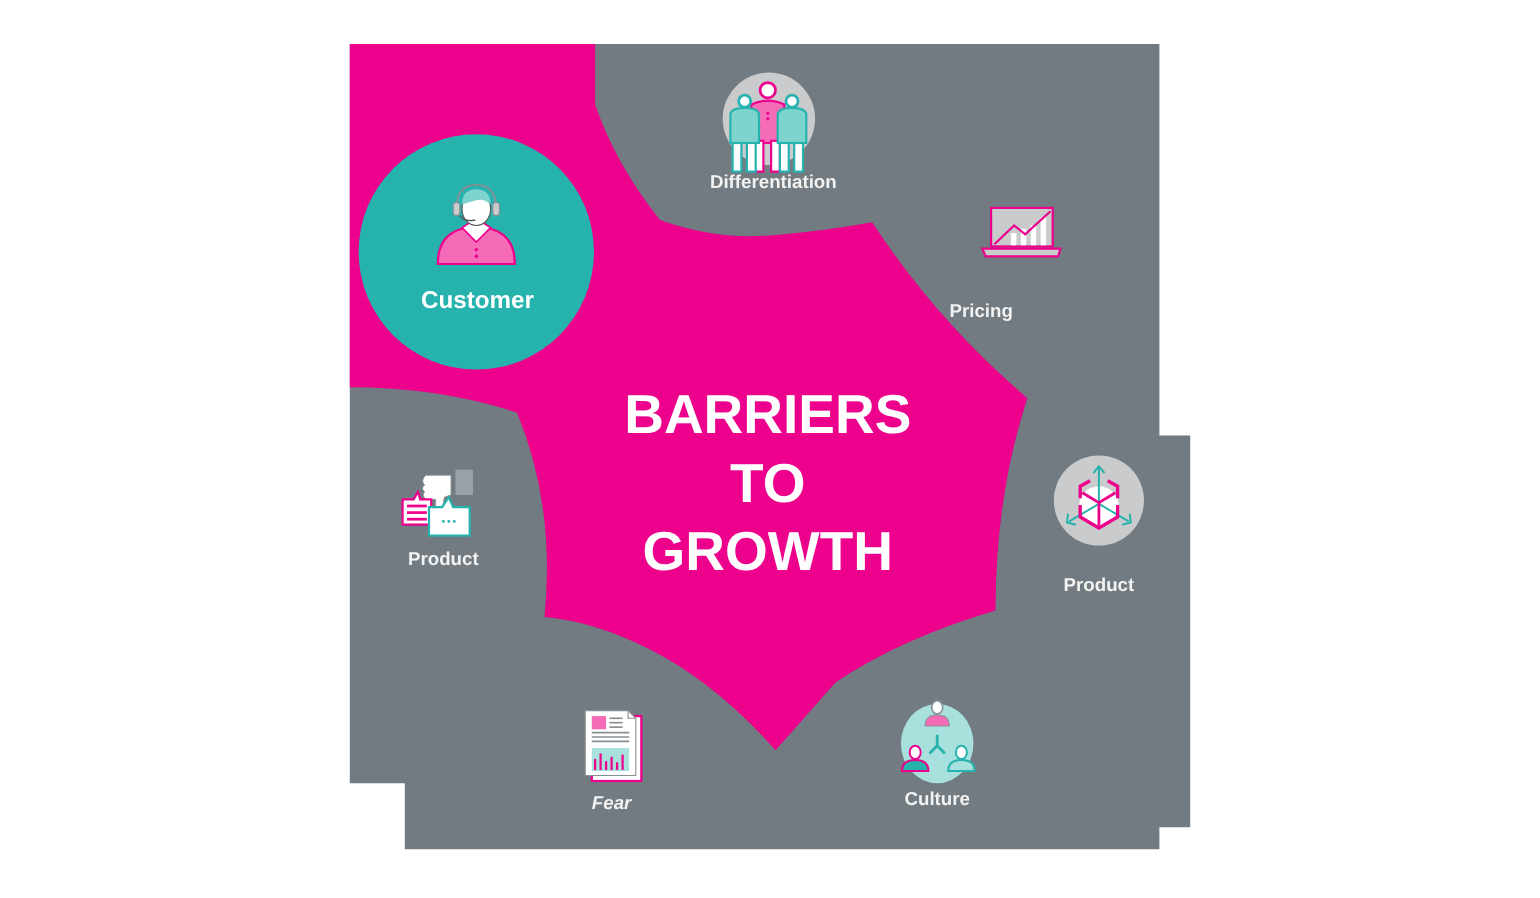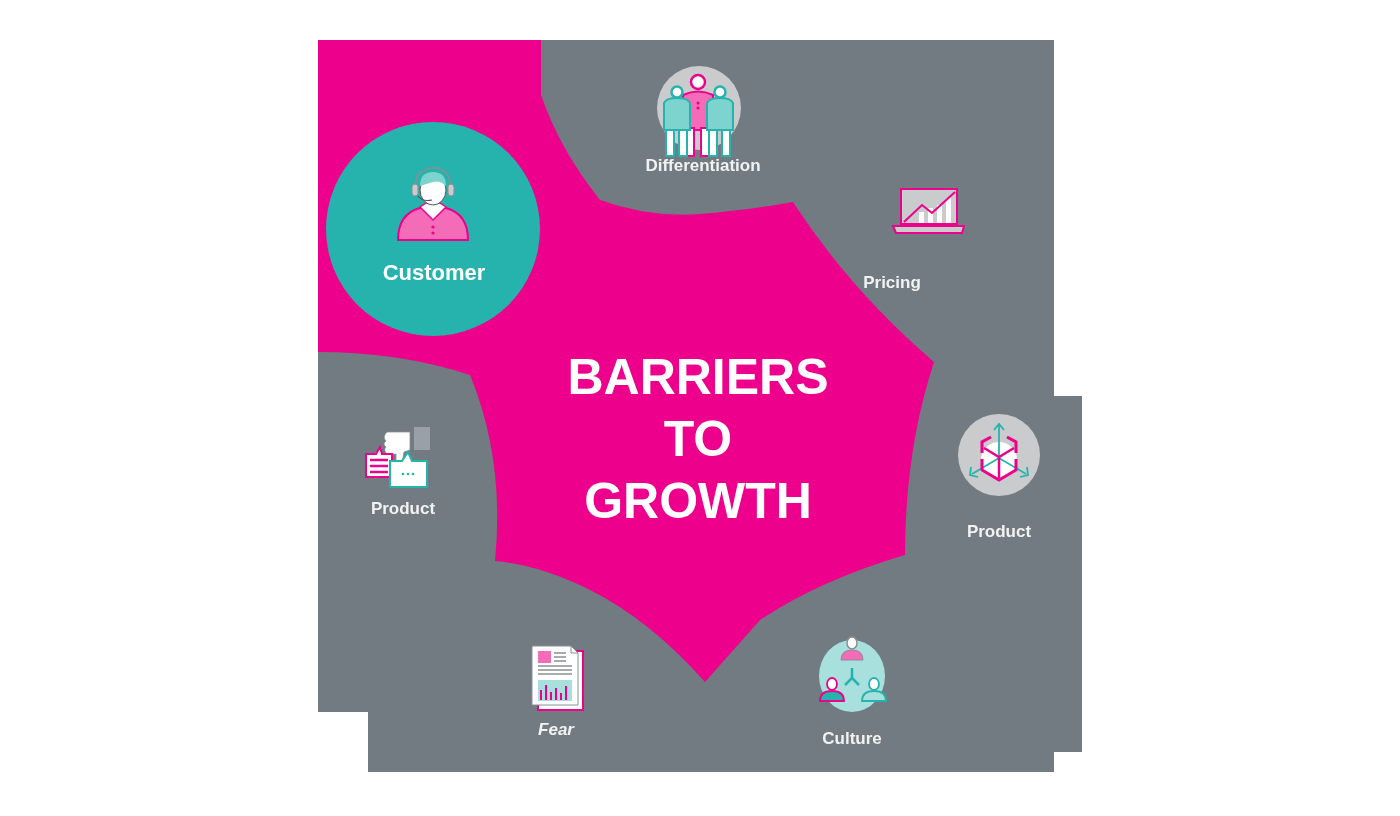--- a/index.html
+++ b/index.html
@@ -151,16 +151,16 @@
     <div>BARRIERS</div>
     <div>TO</div>
     <div>GROWTH</div>
   </div>
 
   
   <div class="label customer" style="left:434px; top:260px;">Customer</div>
   <div class="label small" style="left:703px; top:156px;">Differentiation</div>
   <div class="label small" style="left:892px; top:249px;margin-top:24px;">Pricing</div>
   <div class="label small" style="left:999px; top:501px;margin-top:21px;">Product</div>
-  <div class="label small" style="left:852px; top:717px;margin-top:12px;">Culture</div>
+  <div class="label small" style="left:852px; top:717px;">Culture</div>
   <div class="label small" style="left:556px; top:720px;font-style:italic;">Fear</div>
   <div class="label small" style="left:403px; top:499px;">Product</div>
 </div>
 
 </body></html>

